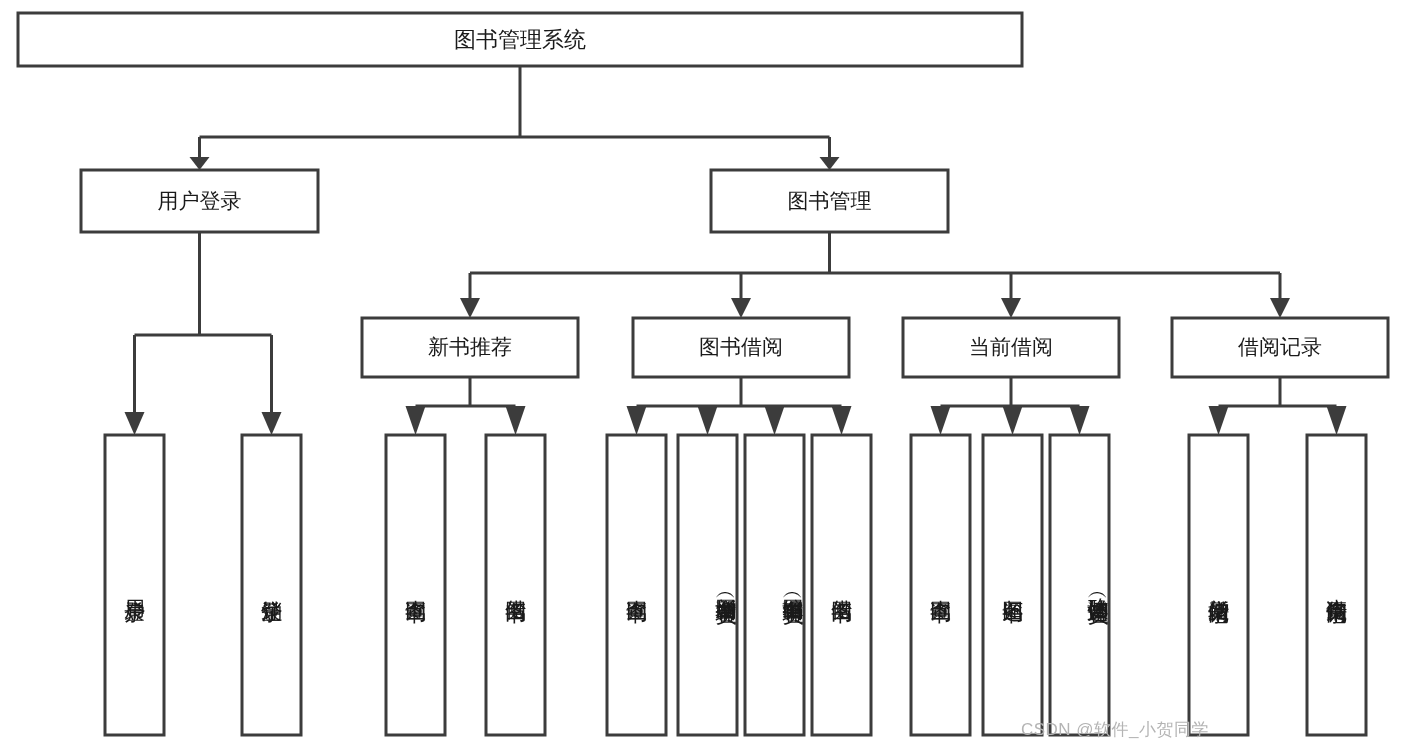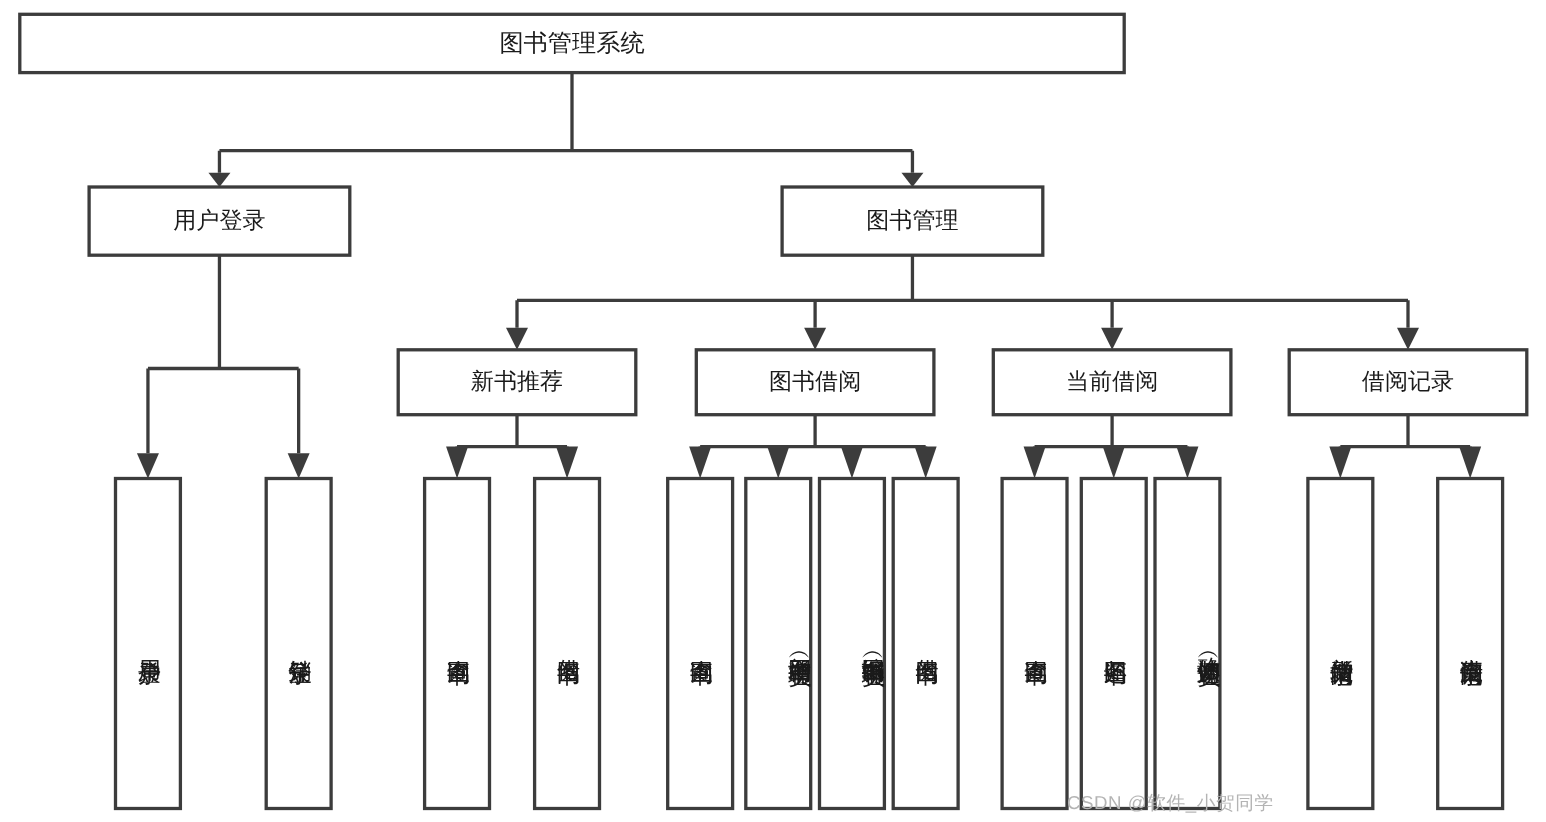--- a/index.html
+++ b/index.html
@@ -11,20 +11,21 @@
     width: 1405px;
     height: 747px;
     font-family: "Liberation Sans", "DejaVu Sans", sans-serif;
     overflow: hidden;
     position: relative;
   }
   #diagram-root {
     position: relative;
     width: 1178px;
     height: 747px;
+    padding-left: 39px;
   }
   svg.flow {
     position: absolute;
     top: 0;
     left: 0;
     width: 1405px;
     height: 747px;
   }
   .node-box {
     fill: #ffffff;
@@ -66,21 +67,21 @@
     font-family: "Liberation Sans", "DejaVu Sans", sans-serif;
     font-size: 21px;
     line-height: 1.08;
     letter-spacing: 1px;
     color: #1a1a1a;
     white-space: nowrap;
     pointer-events: none;
   }
   .watermark {
     position: absolute;
-    right: 20px;
+    right: 8px;
     bottom: 6px;
     font-family: "Liberation Sans", "DejaVu Sans", sans-serif;
     font-size: 17px;
     color: #b4b4b4;
     letter-spacing: 0.5px;
     user-select: none;
   }
 </style>
 </head>
 <body>

